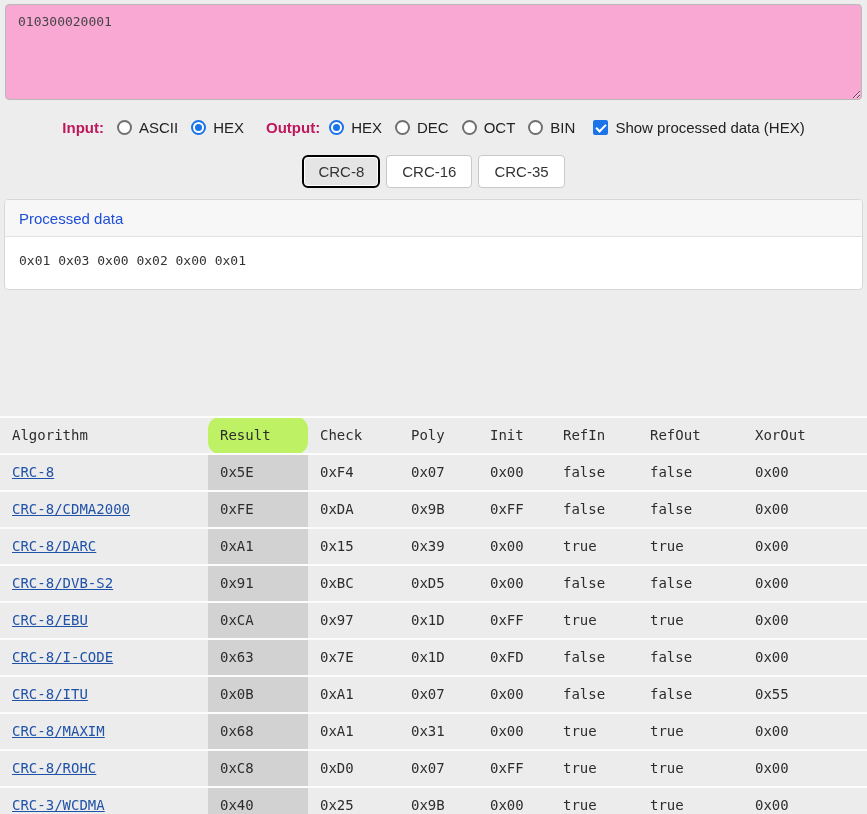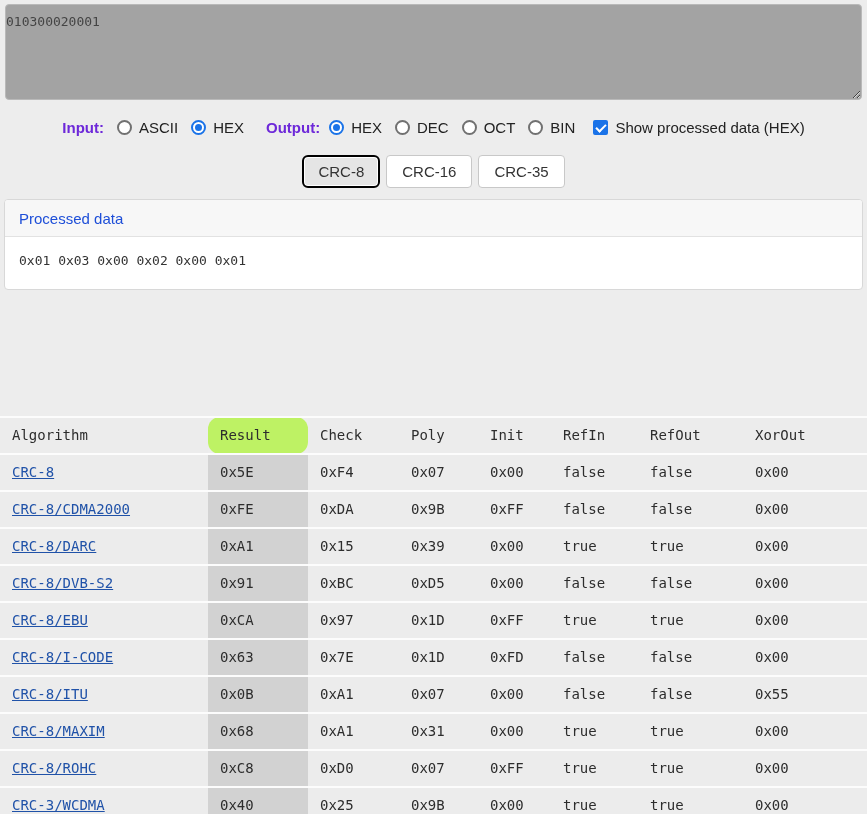--- a/index.html
+++ b/index.html
@@ -10,41 +10,41 @@
     color: #333;
   }
   .mono { font-family: "DejaVu Sans Mono", "Liberation Mono", monospace; }
 
   
   .input-textarea {
     display: block;
     width: 857px;
     height: 96px;
     margin: 4px 14px 0 5px;
-    padding: 9px 0;
+    padding: 9px 12px;
     border: 1px solid #b9b9b9;
     border-radius: 4px;
-    background: #a3a3a3;
+    background: #f9a8d4;
     font-family: "DejaVu Sans Mono", "Liberation Mono", monospace;
     font-size: 13px;
     color: #444;
     resize: both;
     outline: none;
   }
 
   
   .controls-row {
     margin-top: 19px;
     display: flex;
     justify-content: center;
     align-items: center;
     font-size: 15px;
     color: #222;
   }
-  .ctl-label { font-weight: bold; color: #6d28d9; }
+  .ctl-label { font-weight: bold; color: #be185d; }
   .ctl-label.output-gap { margin-left: 22px; text-align: right; }
   .opt {
     display: inline-flex;
     align-items: center;
     margin-left: 13px;
     cursor: pointer;
   }
   .opt .opt-label { margin-left: 7px; }
 
   

